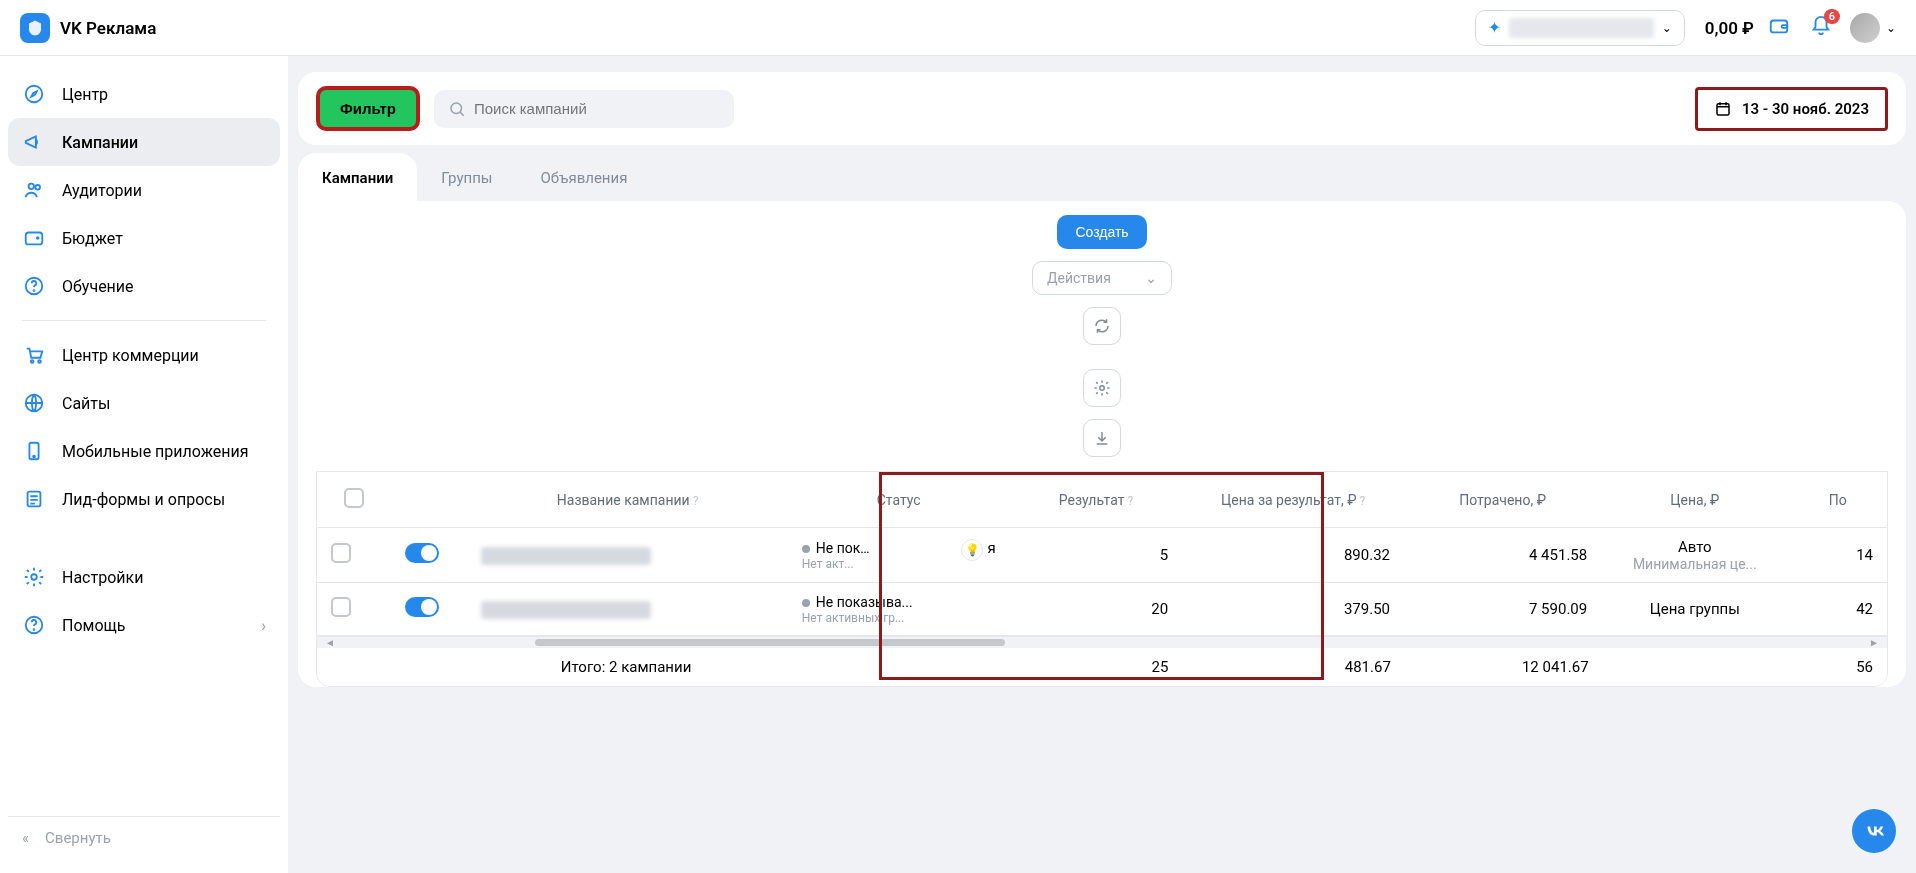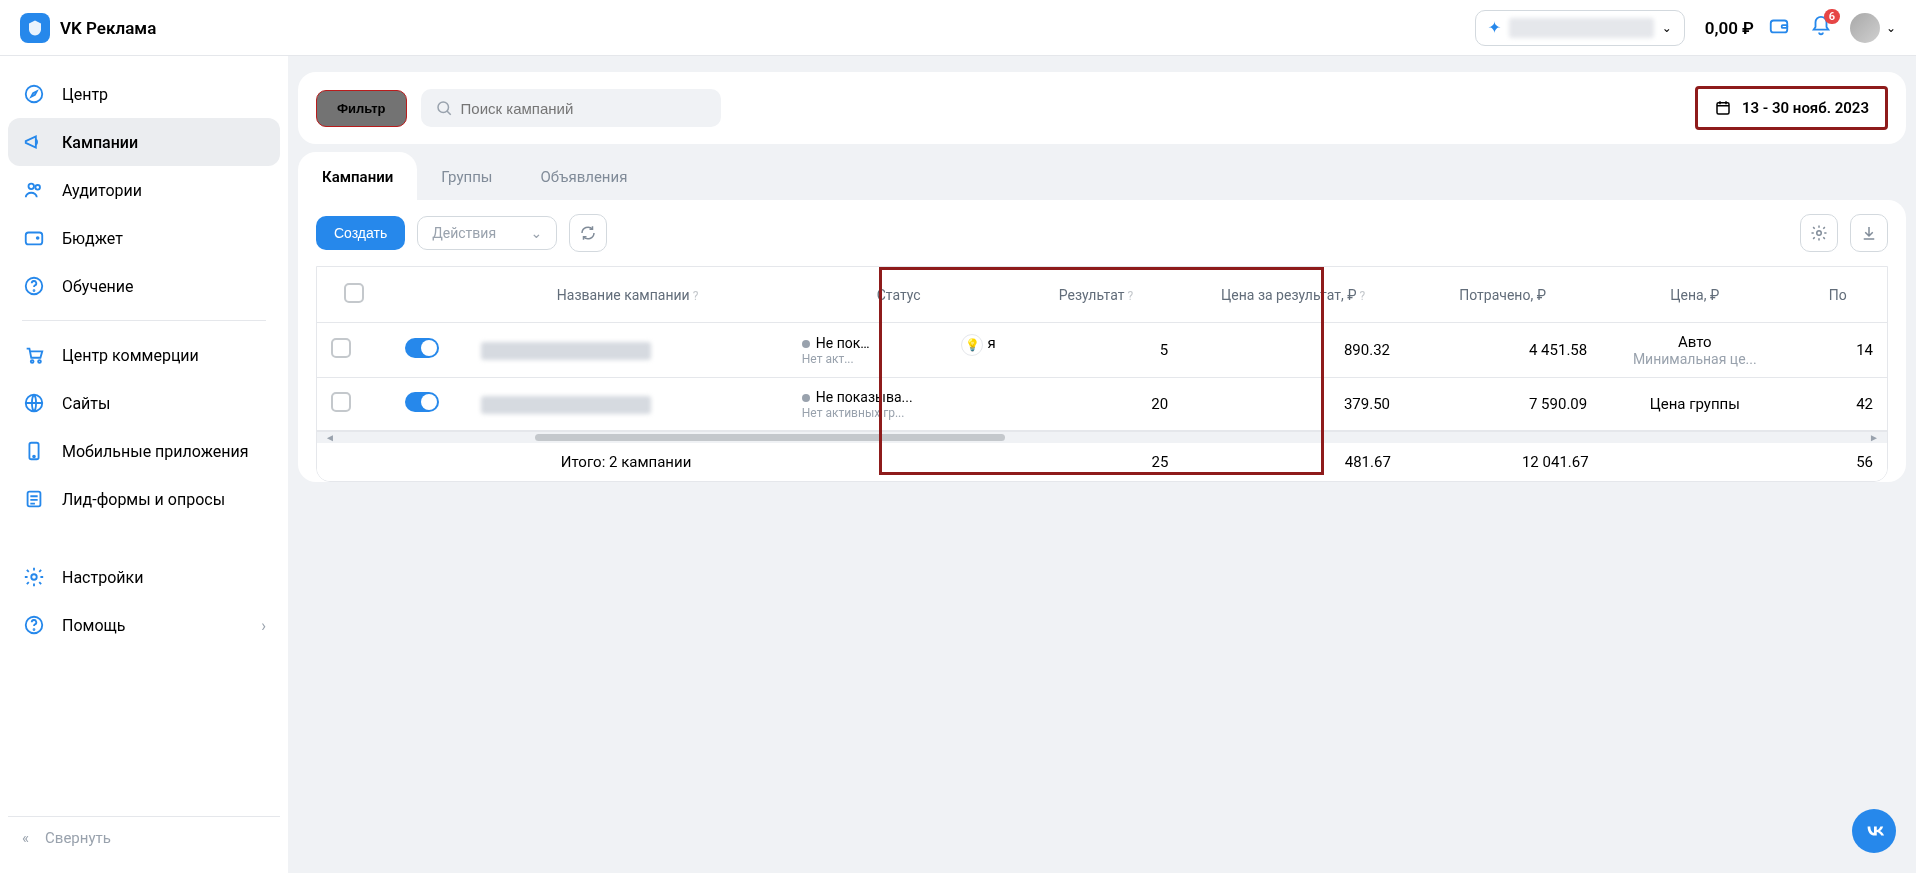--- a/index.html
+++ b/index.html
@@ -29,32 +29,32 @@
 .side-item.active { background: #ebedf0; font-weight: 500; }
 .side-item .icon { width: 24px; height: 24px; display: flex; align-items: center; justify-content: center; color: #2688eb; }
 .side-sep { height: 1px; background: #e5e7eb; margin: 10px 14px; }
 .side-spacer { flex: 1; }
 .side-item .chev { margin-left: auto; color: #99a2ad; }
 .collapse { padding: 12px 14px; display:flex; align-items:center; gap:16px; color:#99a2ad; font-size:15px; border-top:1px solid #e5e7eb; margin-top:10px; }
 
 
 .main { flex: 1; padding: 16px 10px 16px 10px; overflow: hidden; position: relative; }
 .toolbar-card { background: #fff; border-radius: 18px; padding: 14px 18px; display: flex; align-items: center; gap: 14px; }
-.filter-btn { background: #737373; border: 1px solid #b91c1c; border-radius: 10px; padding: 10px 20px; font-weight: 600; font-size: 13px; cursor: pointer; }
+.filter-btn { background: #22c55e; border: 4px solid #b91c1c; border-radius: 10px; padding: 10px 20px; font-weight: 600; font-size: 15px; cursor: pointer; }
 .search-box { flex: 0 0 300px; background: #f0f2f5; border-radius: 10px; padding: 10px 14px; display: flex; align-items: center; gap: 8px; color: #99a2ad; }
 .search-box input { border: none; background: transparent; outline: none; font-size: 15px; flex: 1; }
 .toolbar-spacer { flex: 1; }
 .date-btn { display: flex; align-items: center; gap: 10px; padding: 10px 16px; font-weight: 600; font-size: 15px; border: 3px solid #8e1b1b; border-radius: 4px; cursor: pointer; }
 
 .tabs { display: flex; gap: 0; margin-top: 8px; }
 .tab { padding: 16px 24px 14px; font-size: 15px; color: #818c99; cursor: pointer; }
 .tab.active { background: #fff; color: #000; font-weight: 600; border-radius: 18px 18px 0 0; }
 
 .content-card { background: #fff; border-radius: 0 18px 18px 18px; padding: 0; overflow: hidden; }
-.actions-row { display: flex; align-items: center; gap: 12px; padding: 14px 18px; }
+.actions-row { display: flex; align-items: center; gap: 12px; padding: 14px 18px; flex-direction: column; }
 .create-btn { background: #2688eb; color: #fff; border: none; border-radius: 10px; padding: 9px 18px; font-weight: 500; font-size: 14px; cursor: pointer; }
 .actions-dd { border: 1px solid #d3d9de; border-radius: 10px; padding: 8px 14px; color: #99a2ad; display: flex; align-items: center; gap: 20px; cursor: pointer; min-width: 140px; justify-content: space-between; }
 .refresh-btn, .gear-btn, .dl-btn { border: 1px solid #d3d9de; border-radius: 10px; width: 38px; height: 38px; display: flex; align-items: center; justify-content: center; cursor: pointer; color: #818c99; }
 .actions-spacer { flex: 1; }
 
 .table-wrap { border-top: 1px solid #e5e7eb; border-radius: 0 0 14px 14px; overflow: hidden; margin: 0 18px 0 18px; border: 1px solid #e5e7eb; }
 .table-scroll { overflow-x: auto; }
 .grid { width: 100%; border-collapse: collapse; }
 .grid th { text-align: center; font-weight: 400; color: #626d7a; padding: 16px 14px; font-size: 14px; border-bottom: 1px solid #e5e7eb; white-space: nowrap; background:#fff; }
 .grid th.left { text-align: center; }

